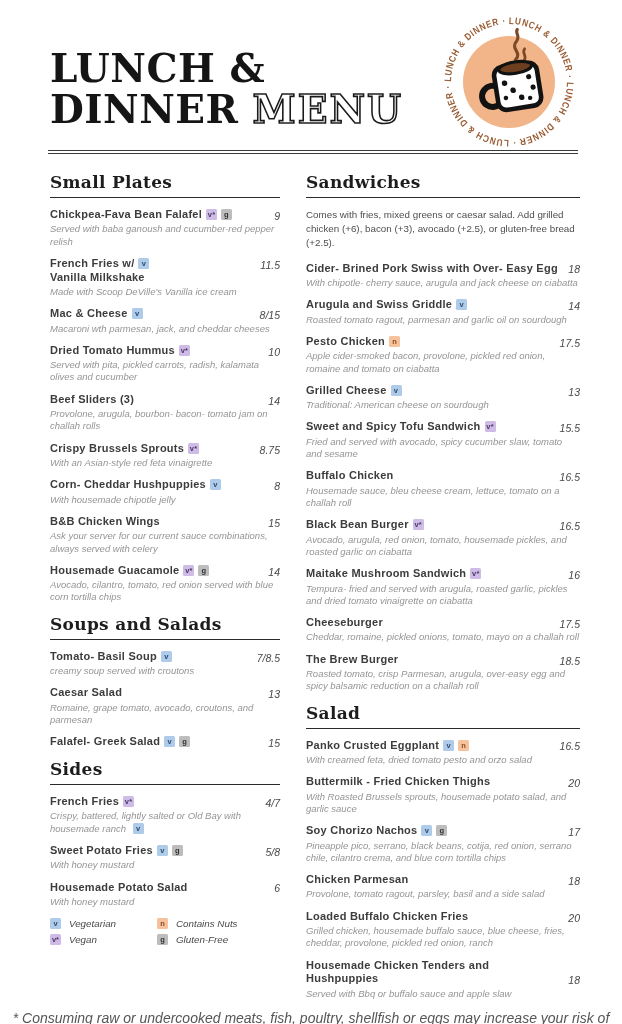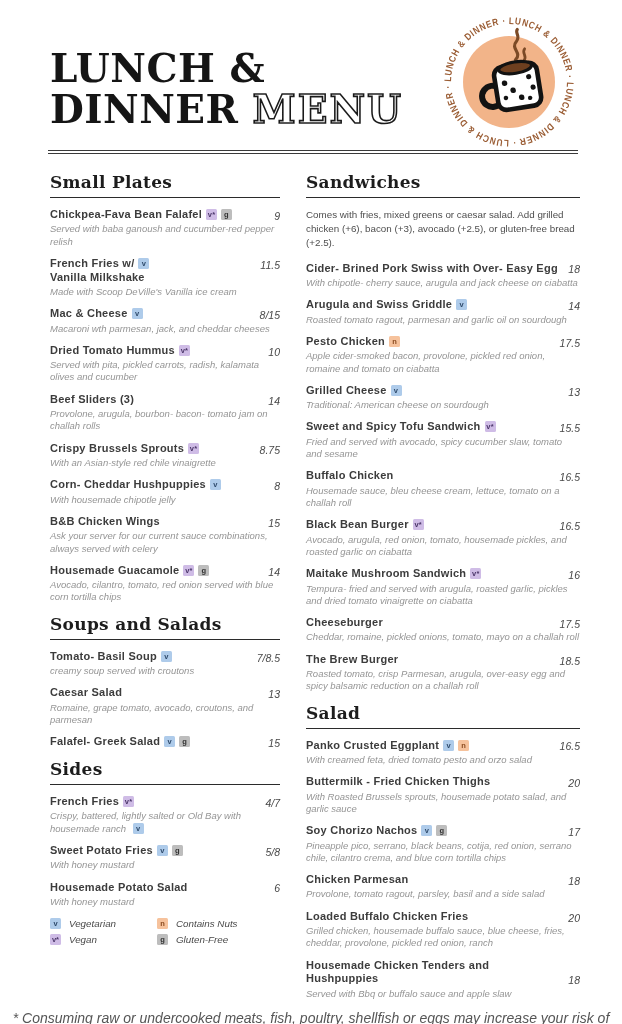--- a/index.html
+++ b/index.html
@@ -130,21 +130,21 @@
             <span class="nm">Beef Sliders (3)</span>
             <span class="pr">14</span>
           </div>
           <p class="desc">Provolone, arugula, bourbon- bacon- tomato jam on challah rolls</p>
         </div>
         <div class="item">
           <div class="irow">
             <span class="nm">Crispy Brussels Sprouts<span class="badge" style="background: rgb(207, 188, 230); color: rgb(74, 53, 104);">v*</span></span>
             <span class="pr">8.75</span>
           </div>
-          <p class="desc">With an Asian-style red chile vinaigrette</p>
+          <p class="desc">With an Asian-style red feta vinaigrette</p>
         </div>
         <div class="item">
           <div class="irow">
             <span class="nm">Corn- Cheddar Hushpuppies<span class="badge" style="background: rgb(174, 203, 234); color: rgb(46, 74, 107);">v</span></span>
             <span class="pr">8</span>
           </div>
           <p class="desc">With housemade chipotle jelly</p>
         </div>
         <div class="item">
           <div class="irow">

